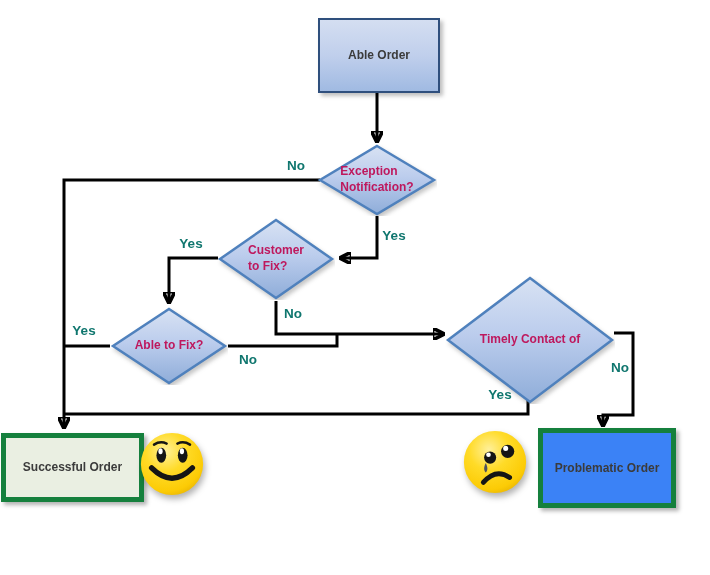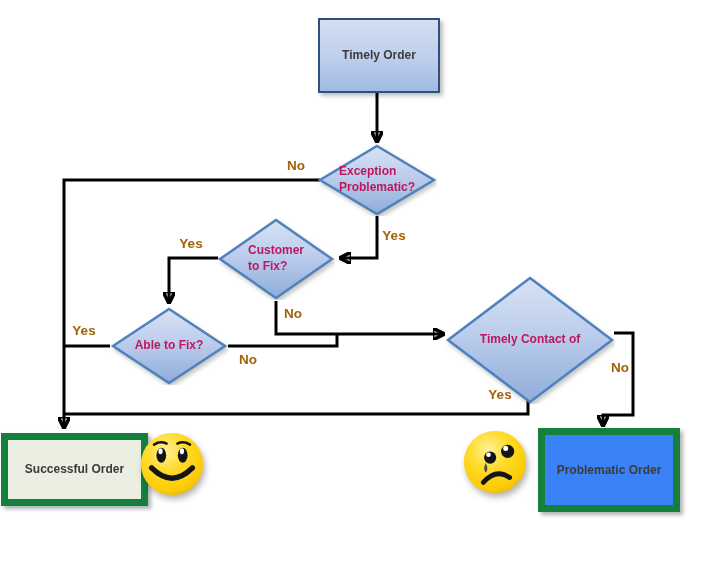--- a/index.html
+++ b/index.html
@@ -8,35 +8,35 @@
     font-family:"Liberation Sans",sans-serif;overflow:hidden;
   }
   .connectors{position:absolute;left:0;top:0;pointer-events:none;}
   .connectors path{stroke:#000;stroke-width:3;fill:none;}
   .node{position:absolute;display:flex;align-items:center;justify-content:center;
         font-weight:bold;color:#3b3b3b;font-size:12px;line-height:1.25;text-align:center;}
   .process{
     background:linear-gradient(180deg,#d4def1 0%,#c0cfec 50%,#a0bae2 100%);
     border:2px solid #2f4f7d;box-shadow:3px 3px 4px rgba(0,0,0,0.25);
   }
-  .terminal{border:7px solid #15803d;box-shadow:3px 3px 4px rgba(0,0,0,0.3);align-items:center;}
+  .terminal{border:5px solid #15803d;box-shadow:3px 3px 4px rgba(0,0,0,0.3);align-items:center;}
   .terminal.success{background:#eaefe2;}
   .terminal.problem{background:#3b82f6;}
   .diamond{position:absolute;}
   .diamond svg{position:absolute;left:0;top:0;}
   .diamond polygon{stroke:#4f81bd;stroke-width:2.5;filter:drop-shadow(2px 3px 2px rgba(90,90,90,0.35));}
   .diamond .dlabel{
     position:absolute;inset:0;display:flex;align-items:center;justify-content:center;
     font-weight:bold;color:#be185d;font-size:12px;line-height:1.3;
   }
   .dlabel .block{text-align:left;}
   .dlabel .block span{display:block;}
   .dlabel.center .block{text-align:center;}
   .edge-label{position:absolute;width:34px;text-align:center;font-weight:bold;
-              color:#a16207;font-size:13.5px;}
+              color:#0f766e;font-size:13.5px;}
   .face{position:absolute;}
 </style>
 </head>
 <body>
 
 <div class="canvas">
 
   <svg class="connectors" width="710" height="575">
     <defs>
       <marker id="arr" viewBox="0 0 10 10" refX="7" refY="5" markerWidth="4" markerHeight="4" orient="auto">
@@ -48,38 +48,38 @@
     <path d="M377,216 L377,258 L343,258" marker-end="url(#arr)"></path>
     <path d="M218,258 L169,258 L169,300" marker-end="url(#arr)"></path>
     <path d="M276,301 L276,334 L441,334" marker-end="url(#arr)"></path>
     <path d="M228,346 L337,346 L337,334"></path>
     <path d="M110,346 L64,346"></path>
     <path d="M528,398 L528,414 L64,414"></path>
     <path d="M614,333 L633,333 L633,415 L603,415 L603,423" marker-end="url(#arr)"></path>
   </svg>
 
   <div class="node process" style="left:318px;top:18px;width:118px;height:71px;">
-    <span>Timely Order</span>
+    <span>Able Order</span>
   </div>
 
   <div class="diamond" style="left:317px;top:144px;width:120px;height:72px;">
     <svg width="120" height="72">
       <defs>
           <linearGradient id="g-ex" x1="0" y1="0" x2="0" y2="1">
         <stop offset="0%" stop-color="#d8e2f3"></stop>
             <stop offset="45%" stop-color="#bccded"></stop>
             <stop offset="100%" stop-color="#8fadd9"></stop>
       </linearGradient>
         </defs>
       <polygon points="60,2 117,36 60,70 3,36" fill="url(#g-ex)"></polygon>
     </svg>
     <div class="dlabel">
         <div class="block">
       <span>Exception</span>
-      <span>Problematic?</span>
+      <span>Notification?</span>
     </div>
       </div>
   </div>
 
   <div class="diamond" style="left:217px;top:218px;width:118px;height:82px;">
     <svg width="118" height="82">
       <defs>
           <linearGradient id="g-em" x1="0" y1="0" x2="0" y2="1">
         <stop offset="0%" stop-color="#d8e2f3"></stop>
             <stop offset="45%" stop-color="#bccded"></stop>

